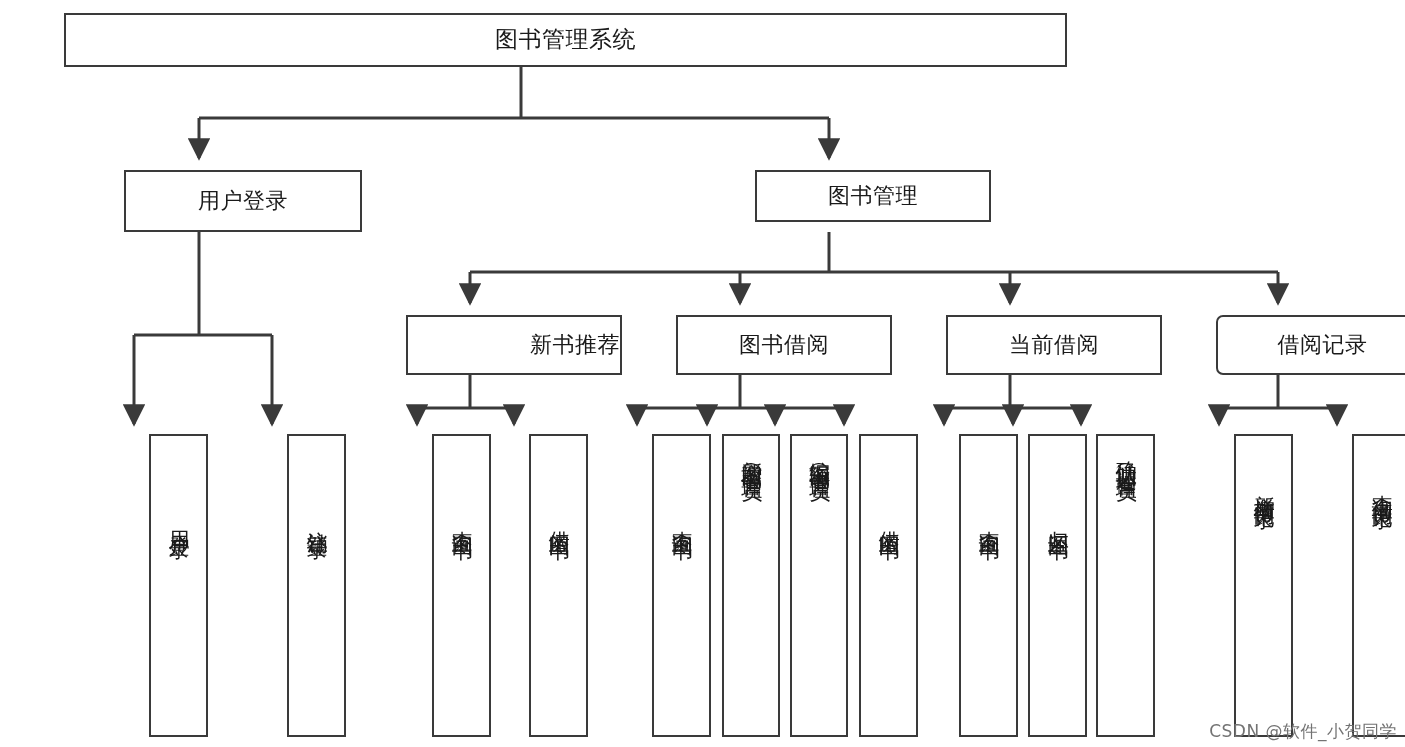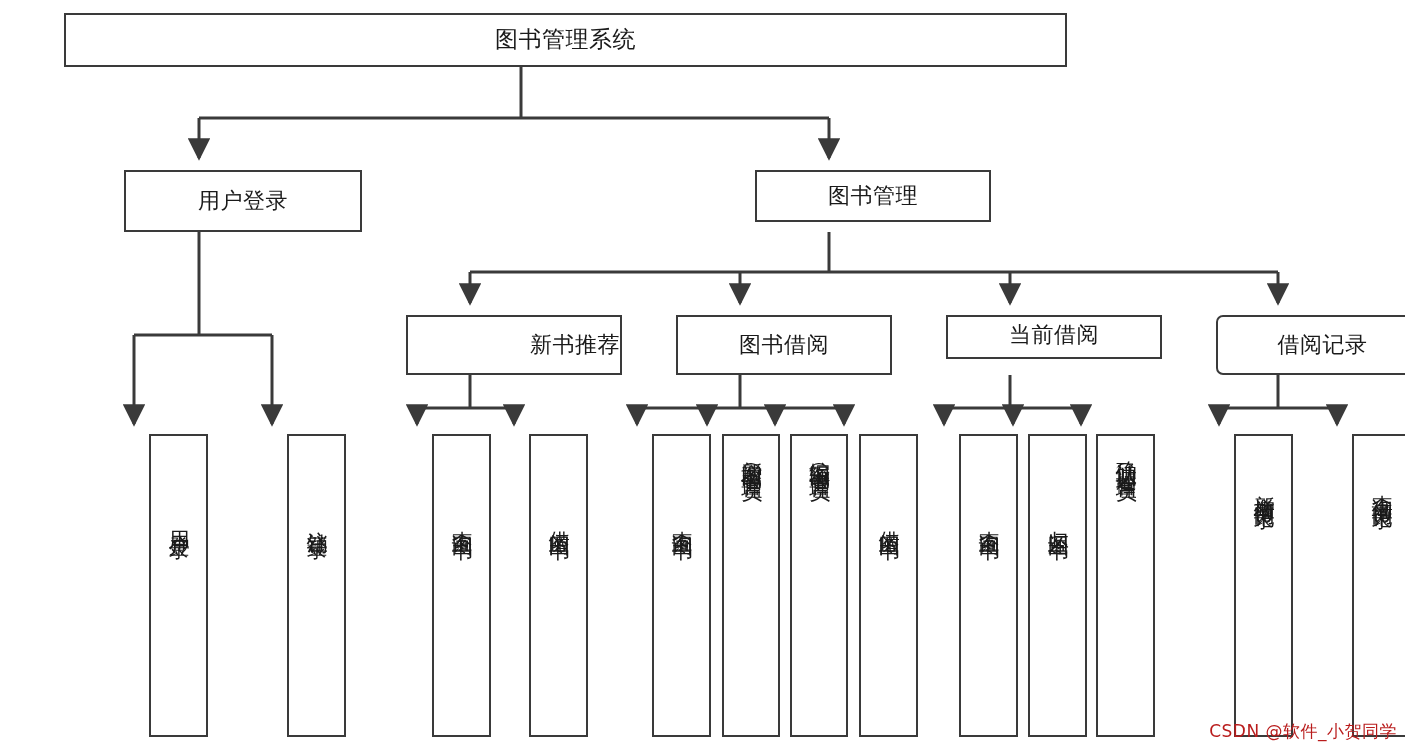--- a/index.html
+++ b/index.html
@@ -66,21 +66,21 @@
     margin-top: 8px;
   }
   .node.vertical.med .label {
     margin-top: 42px;
   }
   .watermark {
     position: absolute;
     right: 8px;
     bottom: 4px;
     font-size: 17px;
-    color: #b91c1c;
+    color: #737373;
     white-space: nowrap;
     letter-spacing: 0.5px;
   }
 </style>
 </head>
 <body>
 
 <div id="diagram-root">
 
   <svg class="edges" viewBox="0 0 1405 747" xmlns="http://www.w3.org/2000/svg">
@@ -143,21 +143,21 @@
   <div class="node horizontal" style="left:711px; top:170px; width:236px; height:52px;">
     <span class="label">图书管理</span>
   </div>
 
   <div class="node horizontal" style="left:362px; top:315px; width:216px; height:60px;justify-content:flex-end;">
     <span class="label">新书推荐</span>
   </div>
   <div class="node horizontal" style="left:632px; top:315px; width:216px; height:60px;">
     <span class="label">图书借阅</span>
   </div>
-  <div class="node horizontal" style="left:902px; top:315px; width:216px; height:44px;font-family:Liberation Mono, monospace;">
+  <div class="node horizontal" style="left:902px; top:315px; width:216px; height:60px;">
     <span class="label">当前借阅</span>
   </div>
   <div class="node horizontal" style="left:1172px; top:315px; width:213px; height:60px;border-radius:7px;">
     <span class="label">借阅记录</span>
   </div>
 
   <div class="node vertical mid" style="left:105px; top:434px; width:59px; height:303px;">
     <span class="label">用户登录</span>
   </div>
   <div class="node vertical mid" style="left:243px; top:434px; width:59px; height:303px;">

